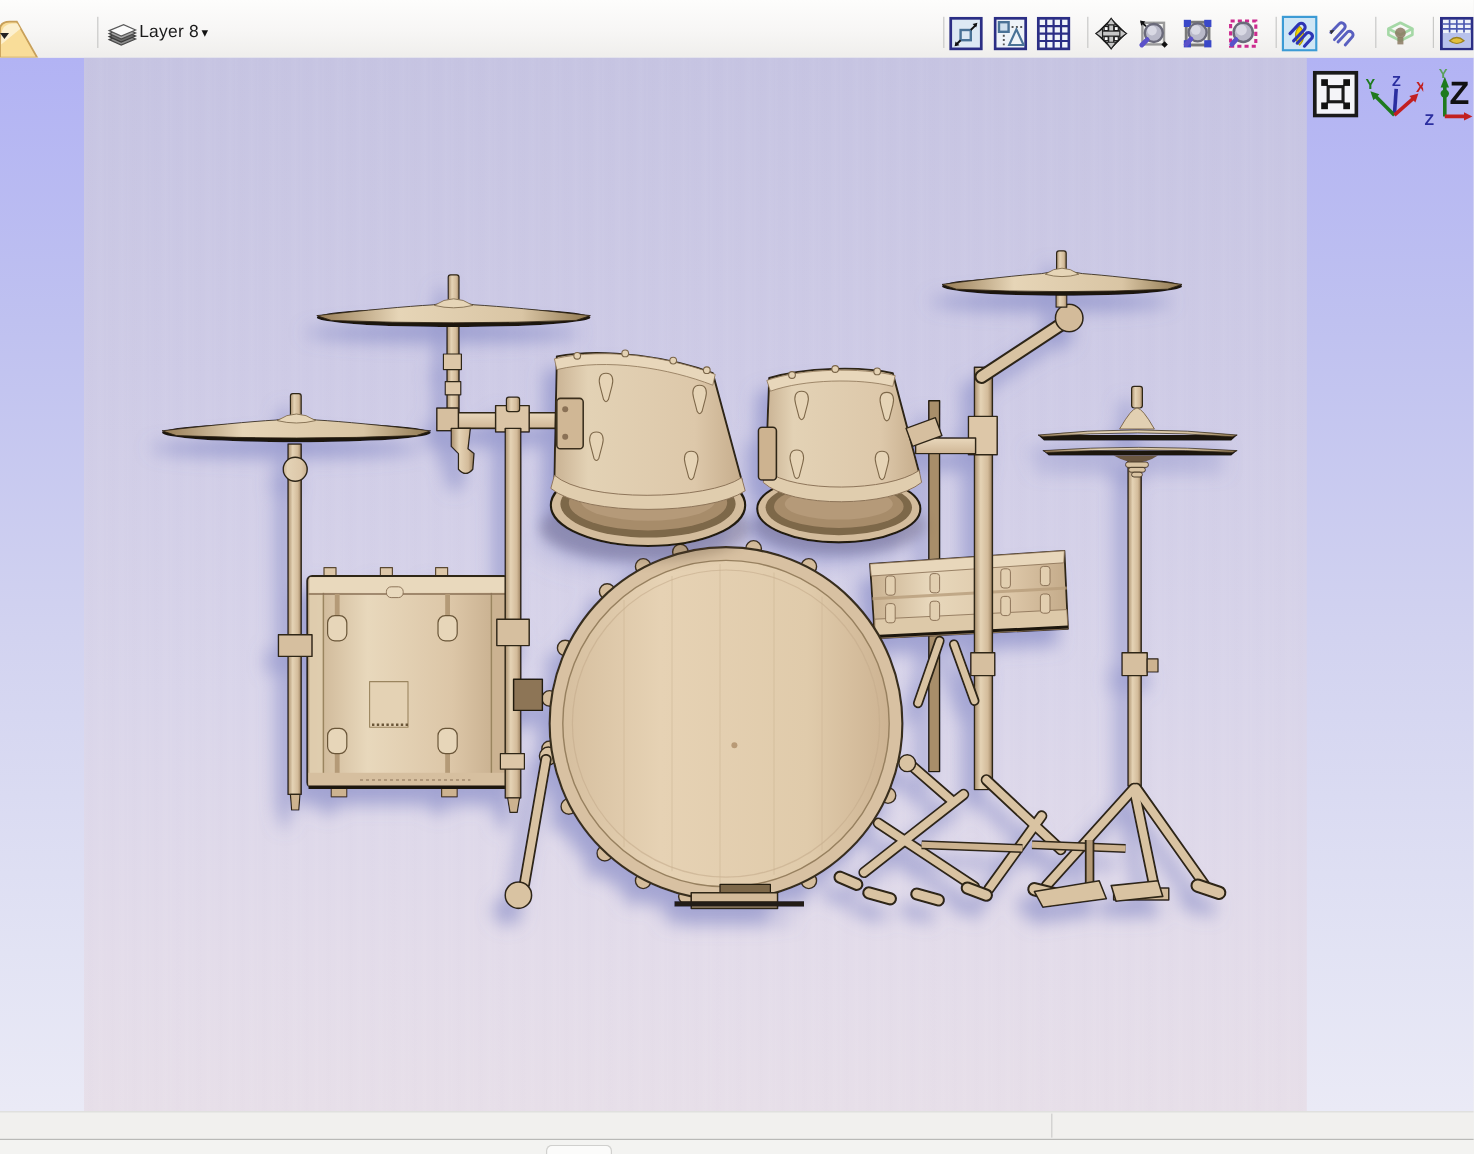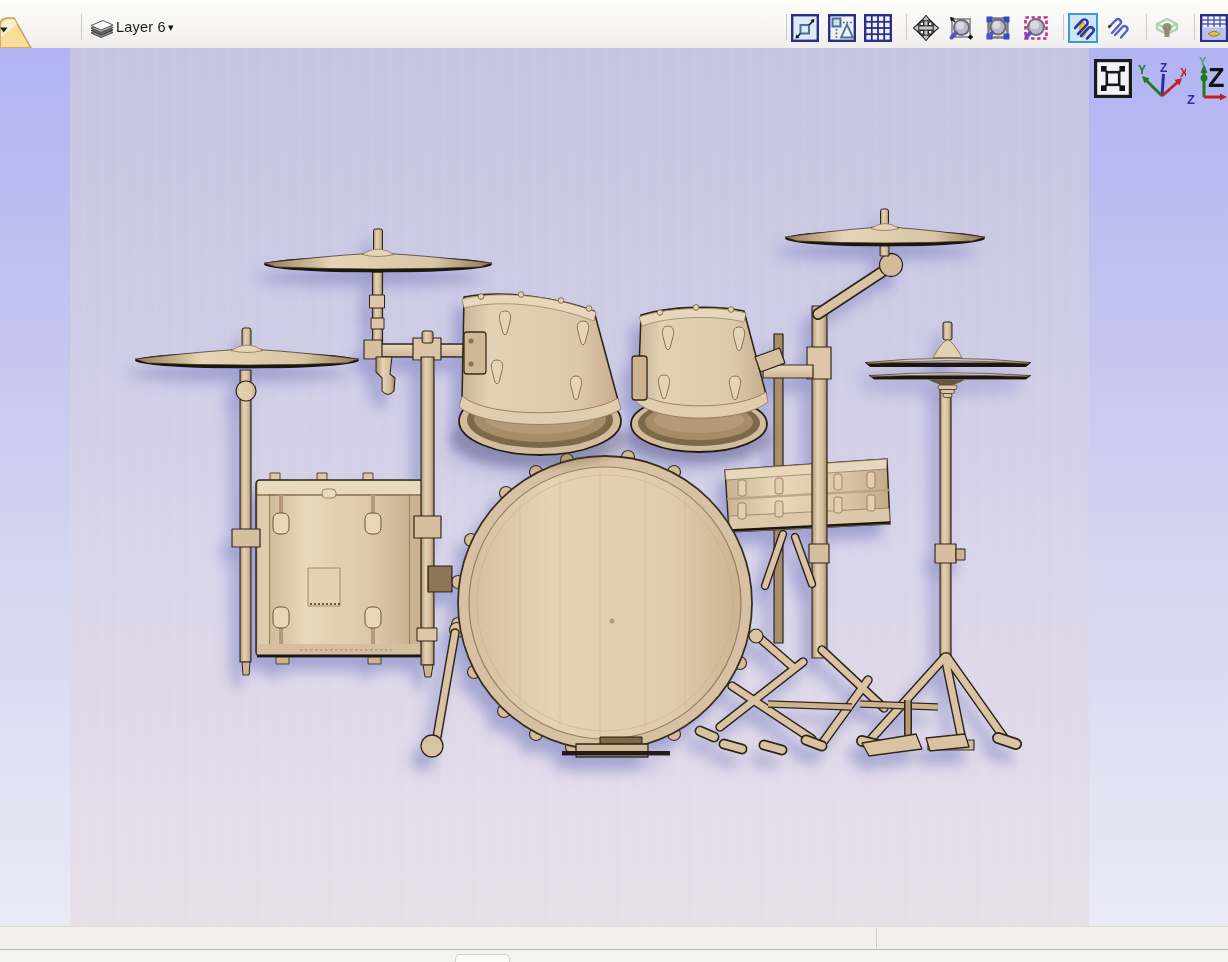--- a/index.html
+++ b/index.html
@@ -340,21 +340,21 @@
   </svg>
   <div class="sep" style="left:81px"></div>
   <div class="tbicon" id="ic-layers" style="left:88px">
     <svg width="28" height="28" viewBox="0 0 28 28">
       <path d="M3,19 L13,23.5 L25,18.5 L15,14 Z" fill="#8e8e8e" stroke="#4a4a4a" stroke-width="1"></path>
       <path d="M3,16.5 L13,21 L25,16 L15,11.5 Z" fill="#6a6a6a" stroke="#3a3a3a" stroke-width="1"></path>
       <path d="M3,14 L13,18.5 L25,13.5 L15,9 Z" fill="#a8a8a8" stroke="#4a4a4a" stroke-width="1"></path>
       <path d="M3,11.5 L13,16 L25,11 L15,6.5 Z" fill="#fbfbfb" stroke="#5a5a5a" stroke-width="1"></path>
     </svg>
   </div>
-  <span id="layertext">Layer 6</span>
+  <span id="layertext">Layer 8</span>
   <div id="layerarrow">▾</div>
   <div class="sep" style="left:786px"></div>
   <div class="tbicon" id="ic1" style="left:791px">
     <svg width="28" height="28" viewBox="0 0 28 28">
       <rect x="1.2" y="1.2" width="25.6" height="25.6" fill="#dde9f4" stroke="#2b2e85" stroke-width="2.4"></rect>
       <rect x="9.5" y="11" width="8.5" height="8.5" fill="none" stroke="#4a7296" stroke-width="2"></rect>
       <line x1="18" y1="11" x2="22.5" y2="6.5" stroke="#111" stroke-width="1.6"></line>
       <path d="M23.5,5 L19.5,6 L22.5,9 Z" fill="#111"></path>
       <line x1="9.5" y1="19.5" x2="5.5" y2="23.5" stroke="#111" stroke-width="1.6"></line>
       <path d="M4.5,24.5 L8.5,23.7 L5.3,20.5 Z" fill="#111"></path>

